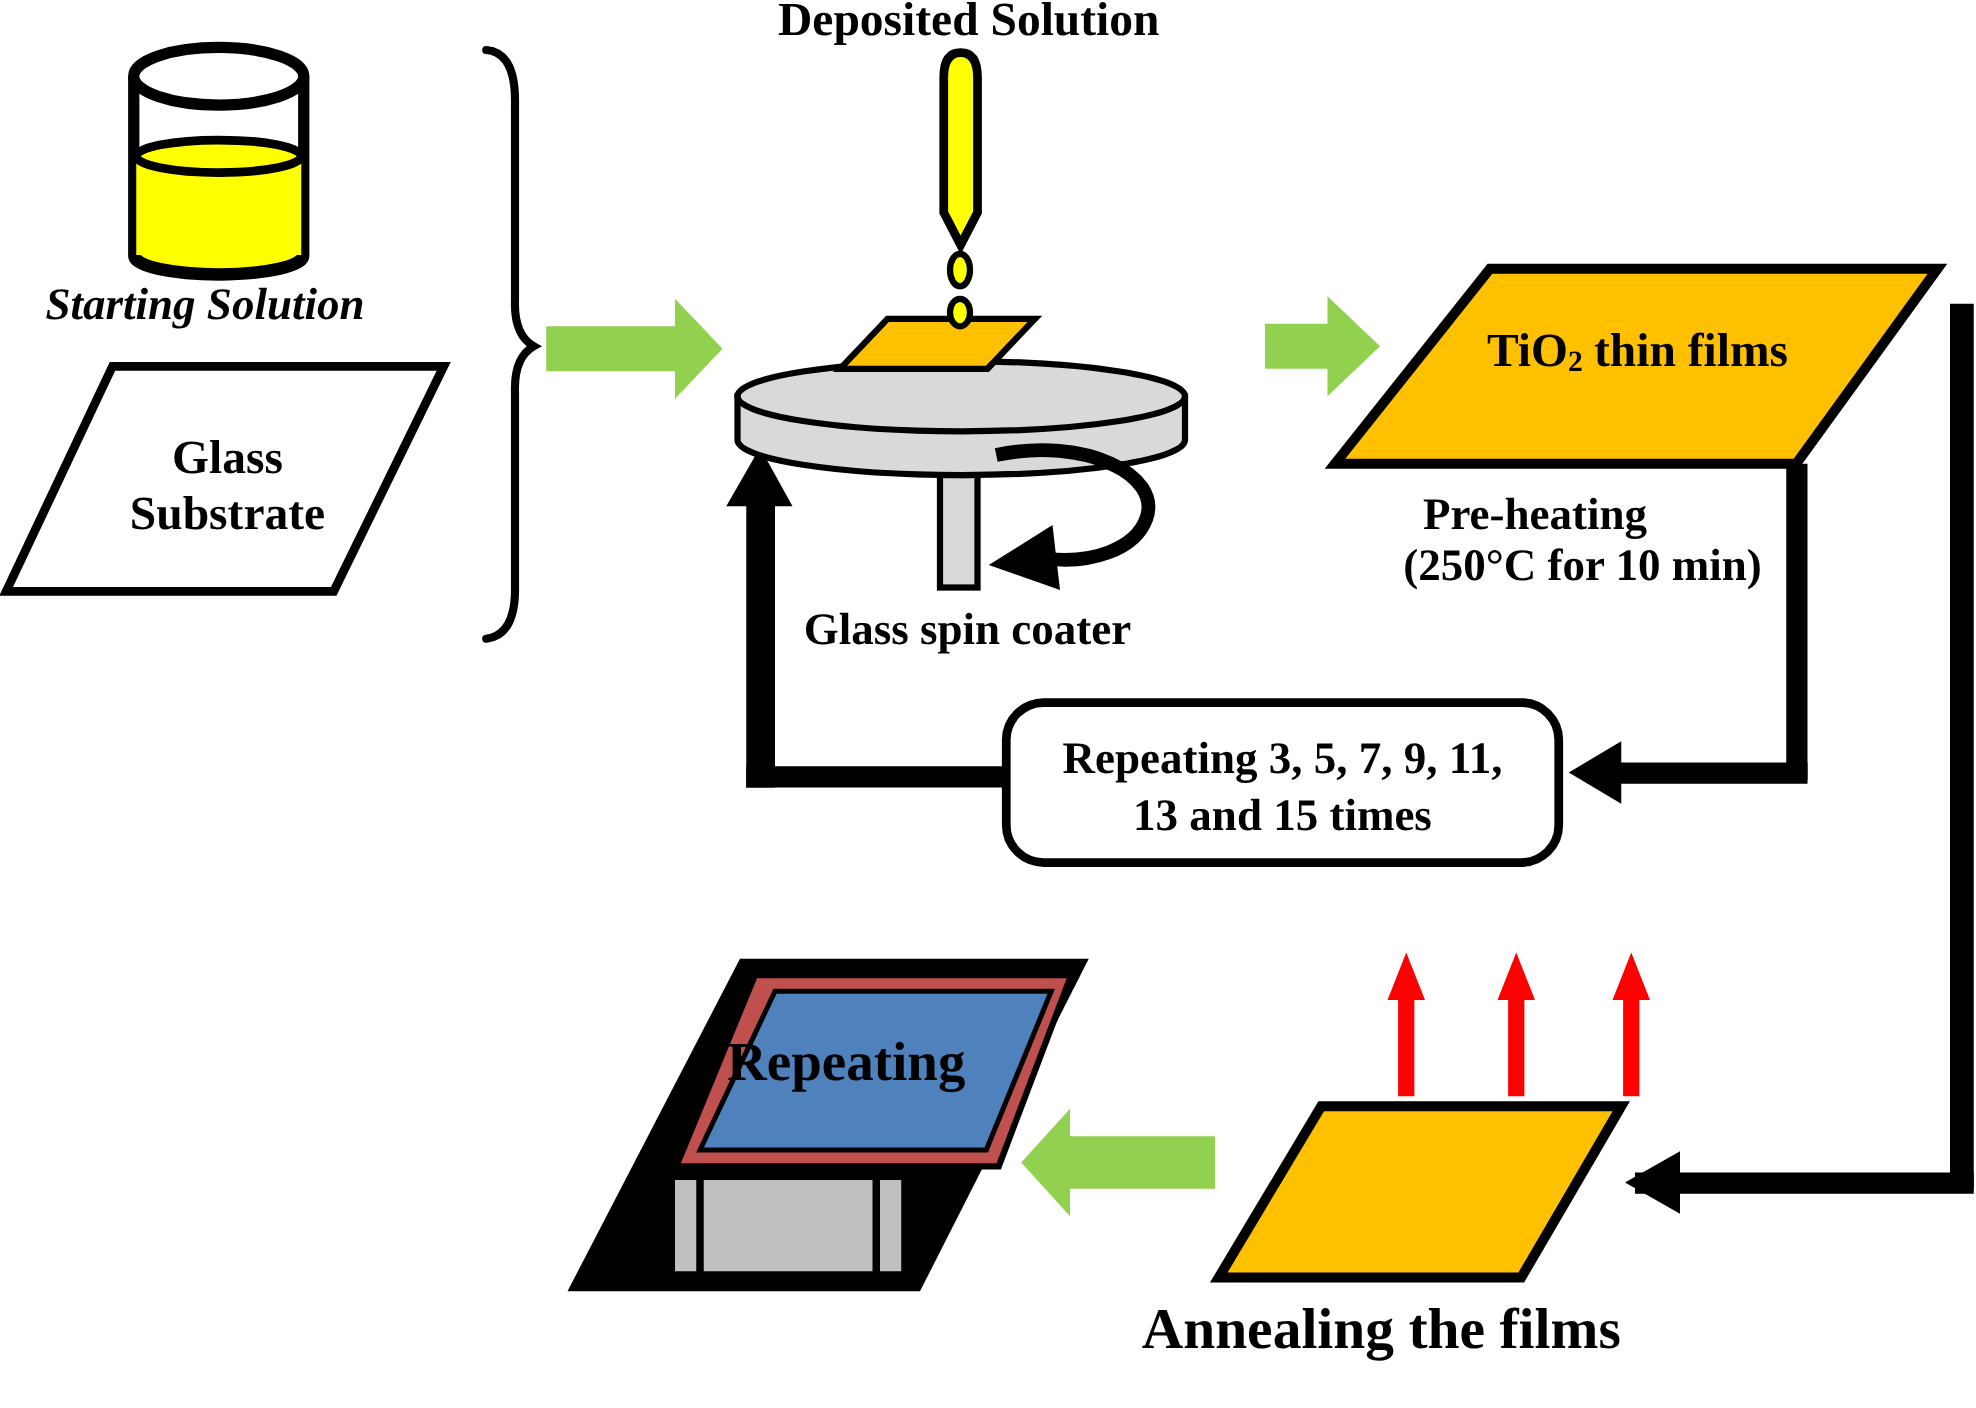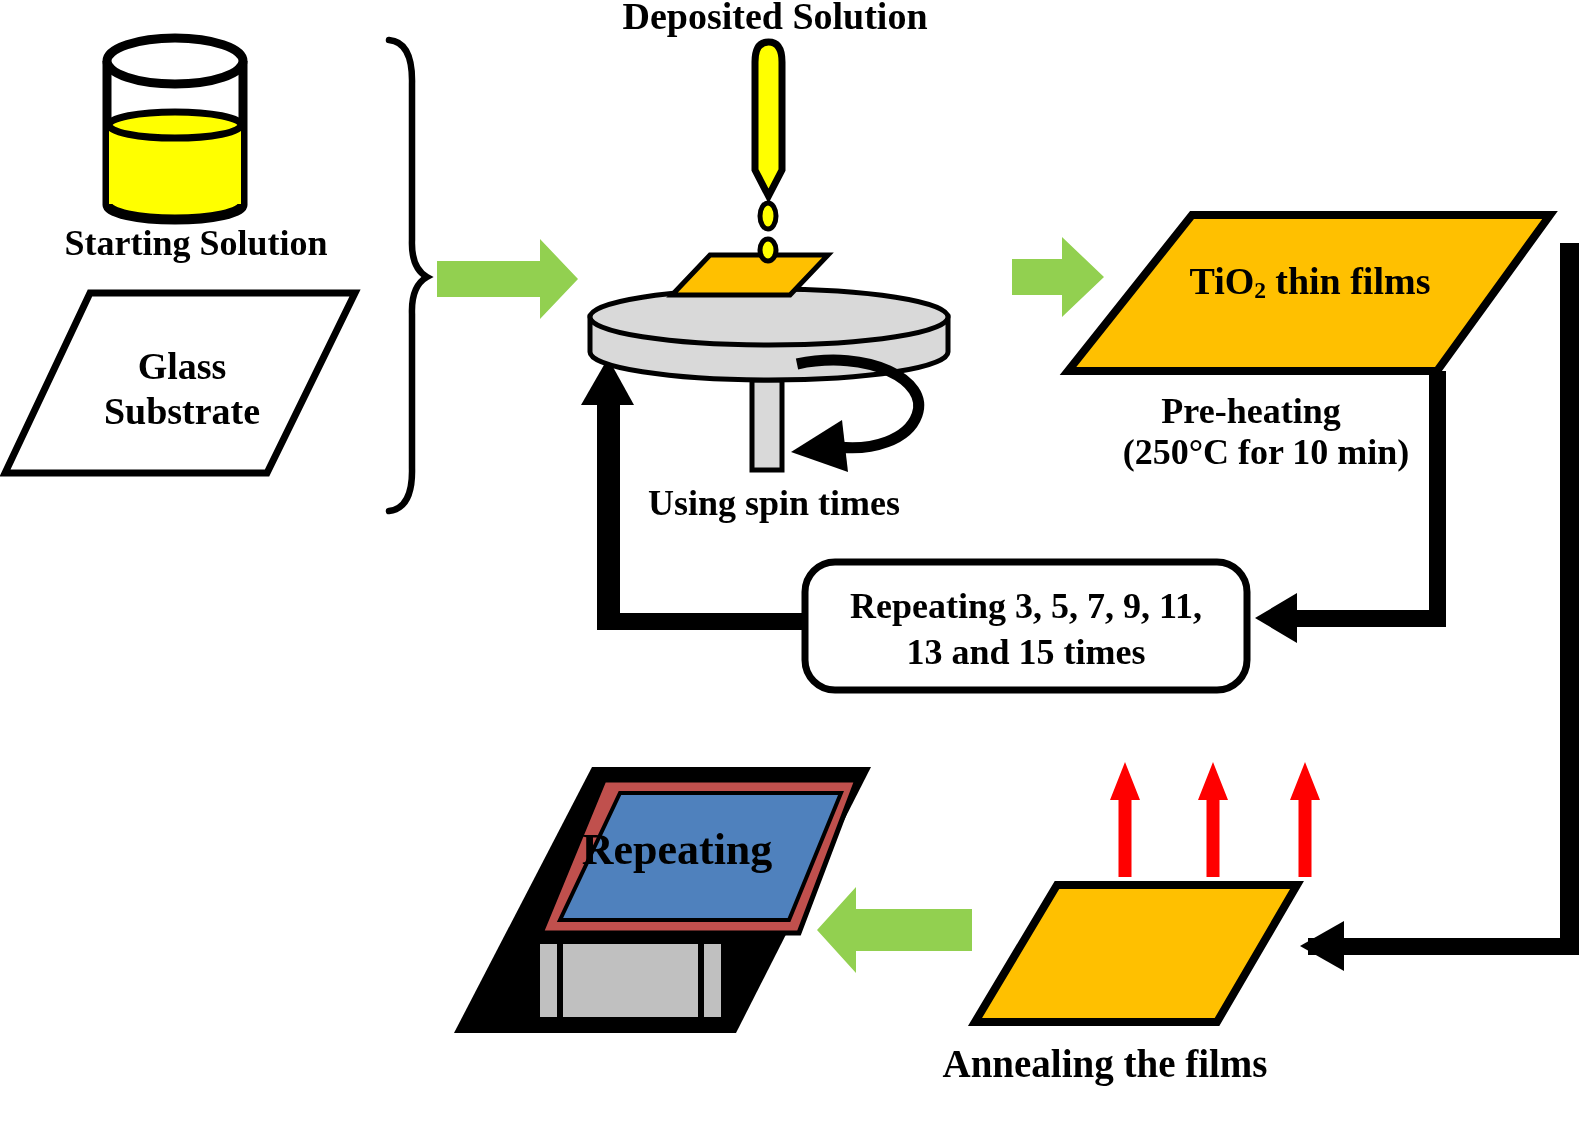--- a/index.html
+++ b/index.html
@@ -8,21 +8,21 @@
   .lbl{
     position:absolute;
     font-family:"Liberation Serif","DejaVu Serif",serif;
     font-weight:700;
     color:#000;
     transform:translate(-50%,-50%);
     white-space:nowrap;
     line-height:1;
     text-align:center;
   }
-  .s34{font-size:39px}
+  .s34{font-size:46px}
   .s36{font-size:36px}
   .s38{font-size:38px}
   .s44{font-size:44px}
   .sub{font-size:0.62em;position:relative;top:0.18em;}
   .post{margin-left:0.24em;}
 </style>
 </head>
 <body>
 
 <div id="canvas">
@@ -98,32 +98,32 @@
       <polygon points="604,780 857,780 799,933 541,933" stroke="#000000" stroke-width="5" fill="#C0504D"></polygon>
       <polygon points="620,793 841,793 789,920 560,920" stroke="#000000" stroke-width="4" fill="#4F81BD"></polygon>
       <rect x="538" y="942" width="185" height="77" stroke="#000000" stroke-width="4" fill="#C0C0C0"></rect>
       <line x1="560" y1="942" x2="560" y2="1019" stroke="#000000" stroke-width="6"></line>
       <line x1="701" y1="942" x2="701" y2="1019" stroke="#000000" stroke-width="6"></line>
     </g>
   </svg>
 
   <div class="lbl s38" style="left:775px;top:16px;">Deposited Solution</div>
 
-  <div class="lbl s36" style="left:196px;top:243px;">Starting Solution</div>
+  <div class="lbl s36" style="left:164px;top:243px;font-style:italic;">Starting Solution</div>
 
   <div class="lbl s38" style="left:182px;top:366px;">Glass</div>
   <div class="lbl s38" style="left:182px;top:411px;">Substrate</div>
 
-  <div class="lbl s36" style="left:774px;top:503px;">Using spin times</div>
+  <div class="lbl s36" style="left:774px;top:503px;">Glass spin coater</div>
 
   <div class="lbl s38" style="left:1310px;top:281px;">
     <span>TiO</span><span class="sub">2</span><span class="post">thin films</span>
   </div>
 
-  <div class="lbl s36" style="left:1228px;top:411px;margin-left:23px;">Pre-heating</div>
+  <div class="lbl s36" style="left:1228px;top:411px;">Pre-heating</div>
   <div class="lbl s36" style="left:1230px;top:452px;margin-left:36px;">(250°C for 10 min)</div>
 
   <div class="lbl s36" style="left:1026px;top:606px;font-family:Liberation Serif, serif;">Repeating 3, 5, 7, 9, 11,</div>
   <div class="lbl s36" style="left:1026px;top:652px;">13 and 15 times</div>
 
   <div class="lbl s34" style="left:1105px;top:1063px;">Annealing the films</div>
 
   <div class="lbl s44" style="left:677px;top:850px;">Repeating</div>
 
 </div>

